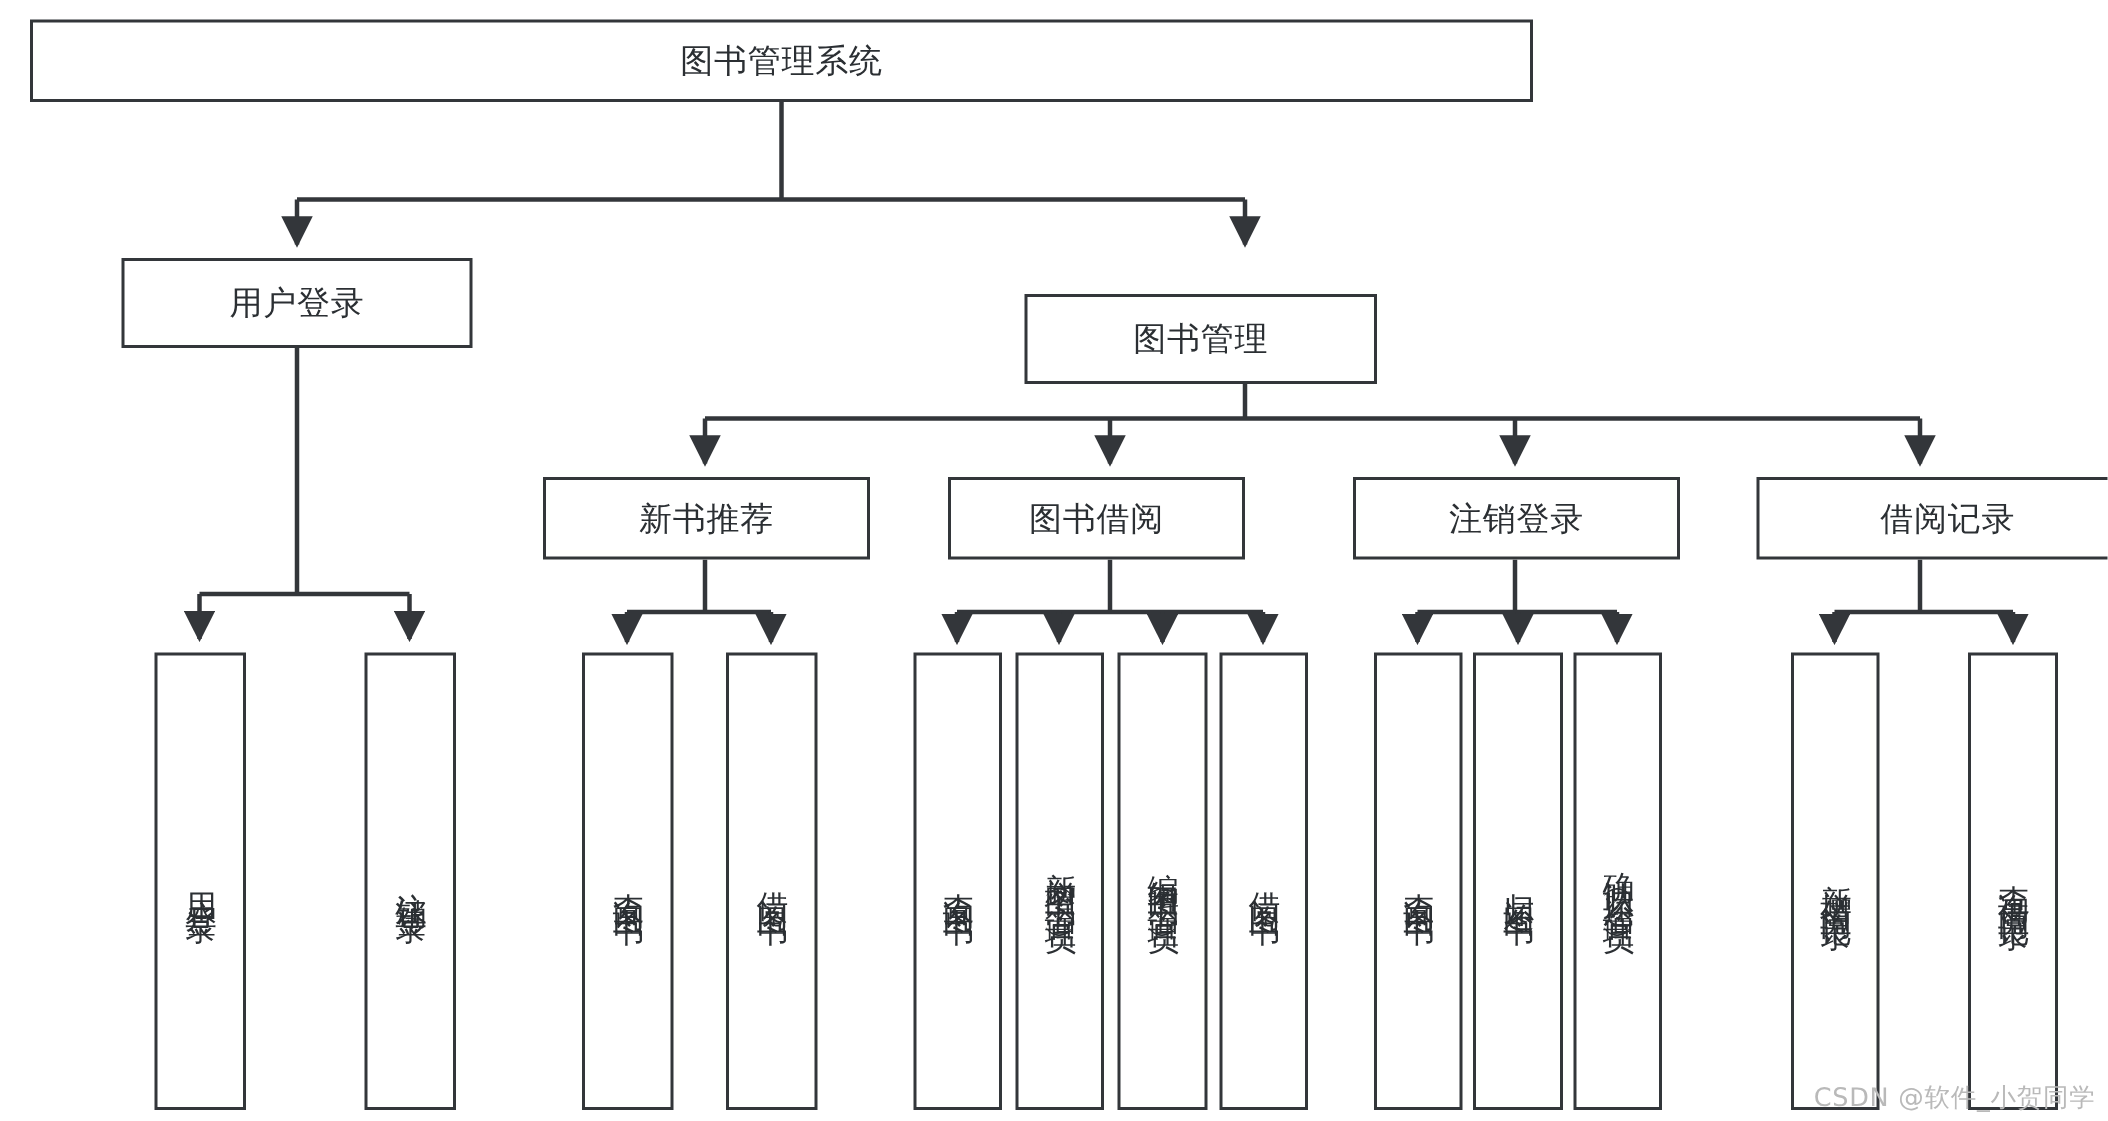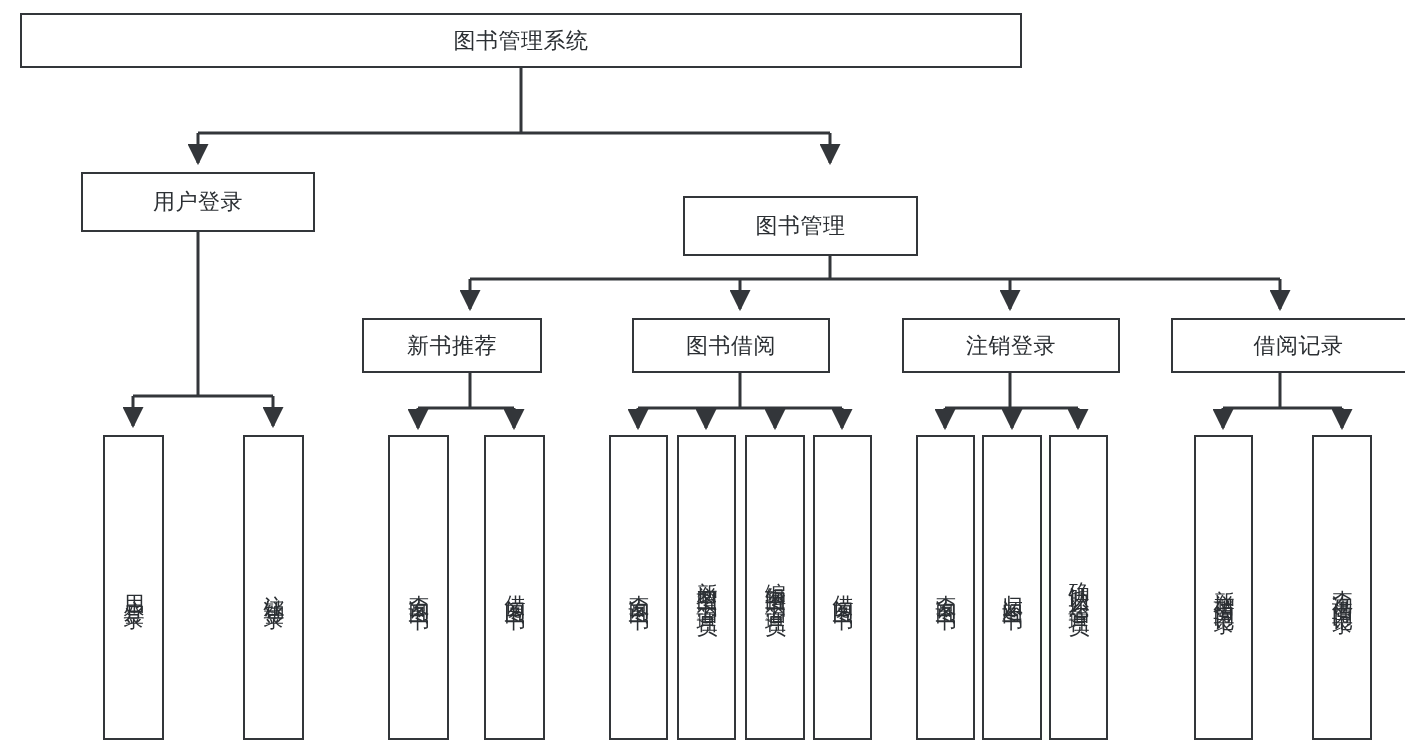--- a/index.html
+++ b/index.html
@@ -128,21 +128,21 @@
   <div id="level2-layer">
       <div class="node horiz" style="left: 81px; top: 172px; width: 234px; height: 60px;">
         <span class="hlabel">用户登录</span>
       </div>
       <div class="node horiz" style="left: 683px; top: 172px; width: 235px; height: 60px; margin-top: 24px;">
         <span class="hlabel">图书管理</span>
       </div>
     </div>
 
   <div id="level3-layer">
-      <div class="node horiz" style="left: 362px; top: 318px; width: 180px; height: 55px;">
+      <div class="node horiz" style="left: 362px; top: 318px; width: 218px; height: 55px;">
         <span class="hlabel">新书推荐</span>
       </div>
       <div class="node horiz" style="left: 632px; top: 318px; width: 198px; height: 55px;">
         <span class="hlabel">图书借阅</span>
       </div>
       <div class="node horiz" style="left: 902px; top: 318px; width: 218px; height: 55px;">
         <span class="hlabel">注销登录</span>
       </div>
       <div class="node horiz" style="left: 1171px; top: 318px; width: 255px; height: 55px;">
         <span class="hlabel">借阅记录</span>
@@ -184,13 +184,14 @@
         <span class="vlabel">确认归还（管理员）</span>
       </div>
       <div class="node vert" style="left: 1194px; top: 435px; width: 59px; height: 305px;">
         <span class="vlabel">新增借阅记录</span>
       </div>
       <div class="node vert" style="left: 1312px; top: 435px; width: 60px; height: 305px;">
         <span class="vlabel">查询借阅记录</span>
       </div>
     </div>
 
+  <div class="watermark">CSDN @软件_小贺同学</div>
 </div>
 
 </body></html>

